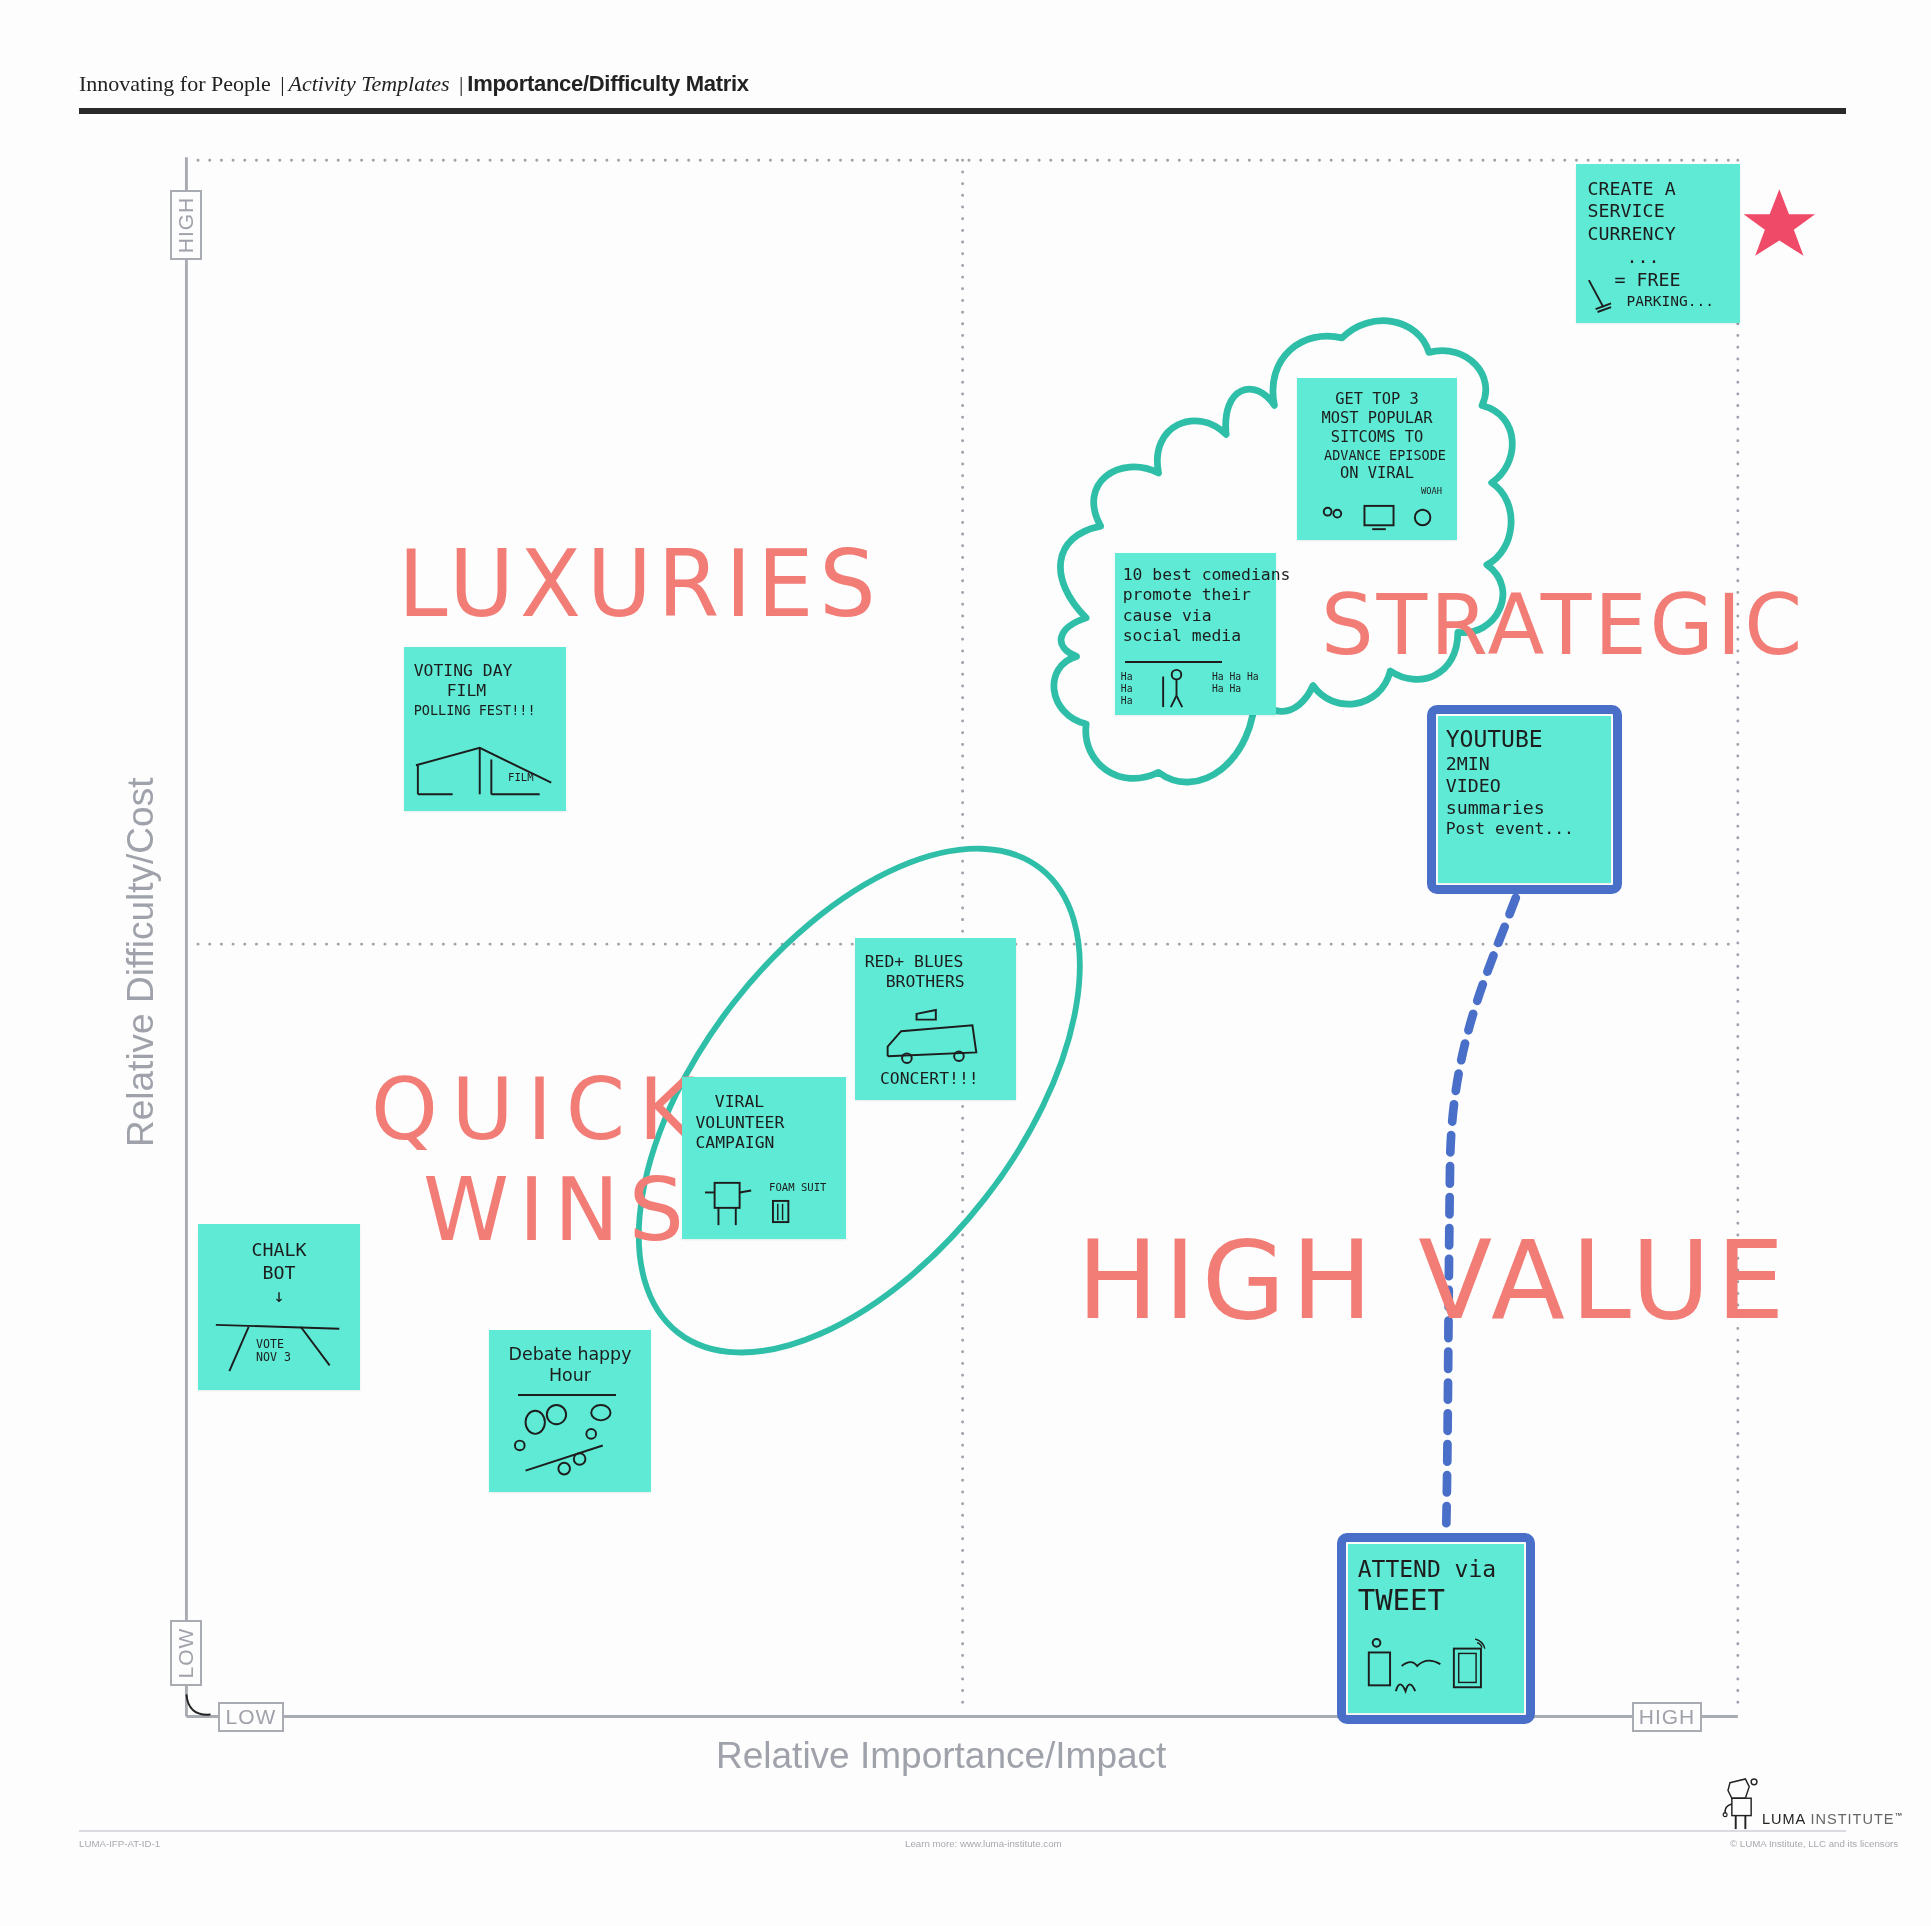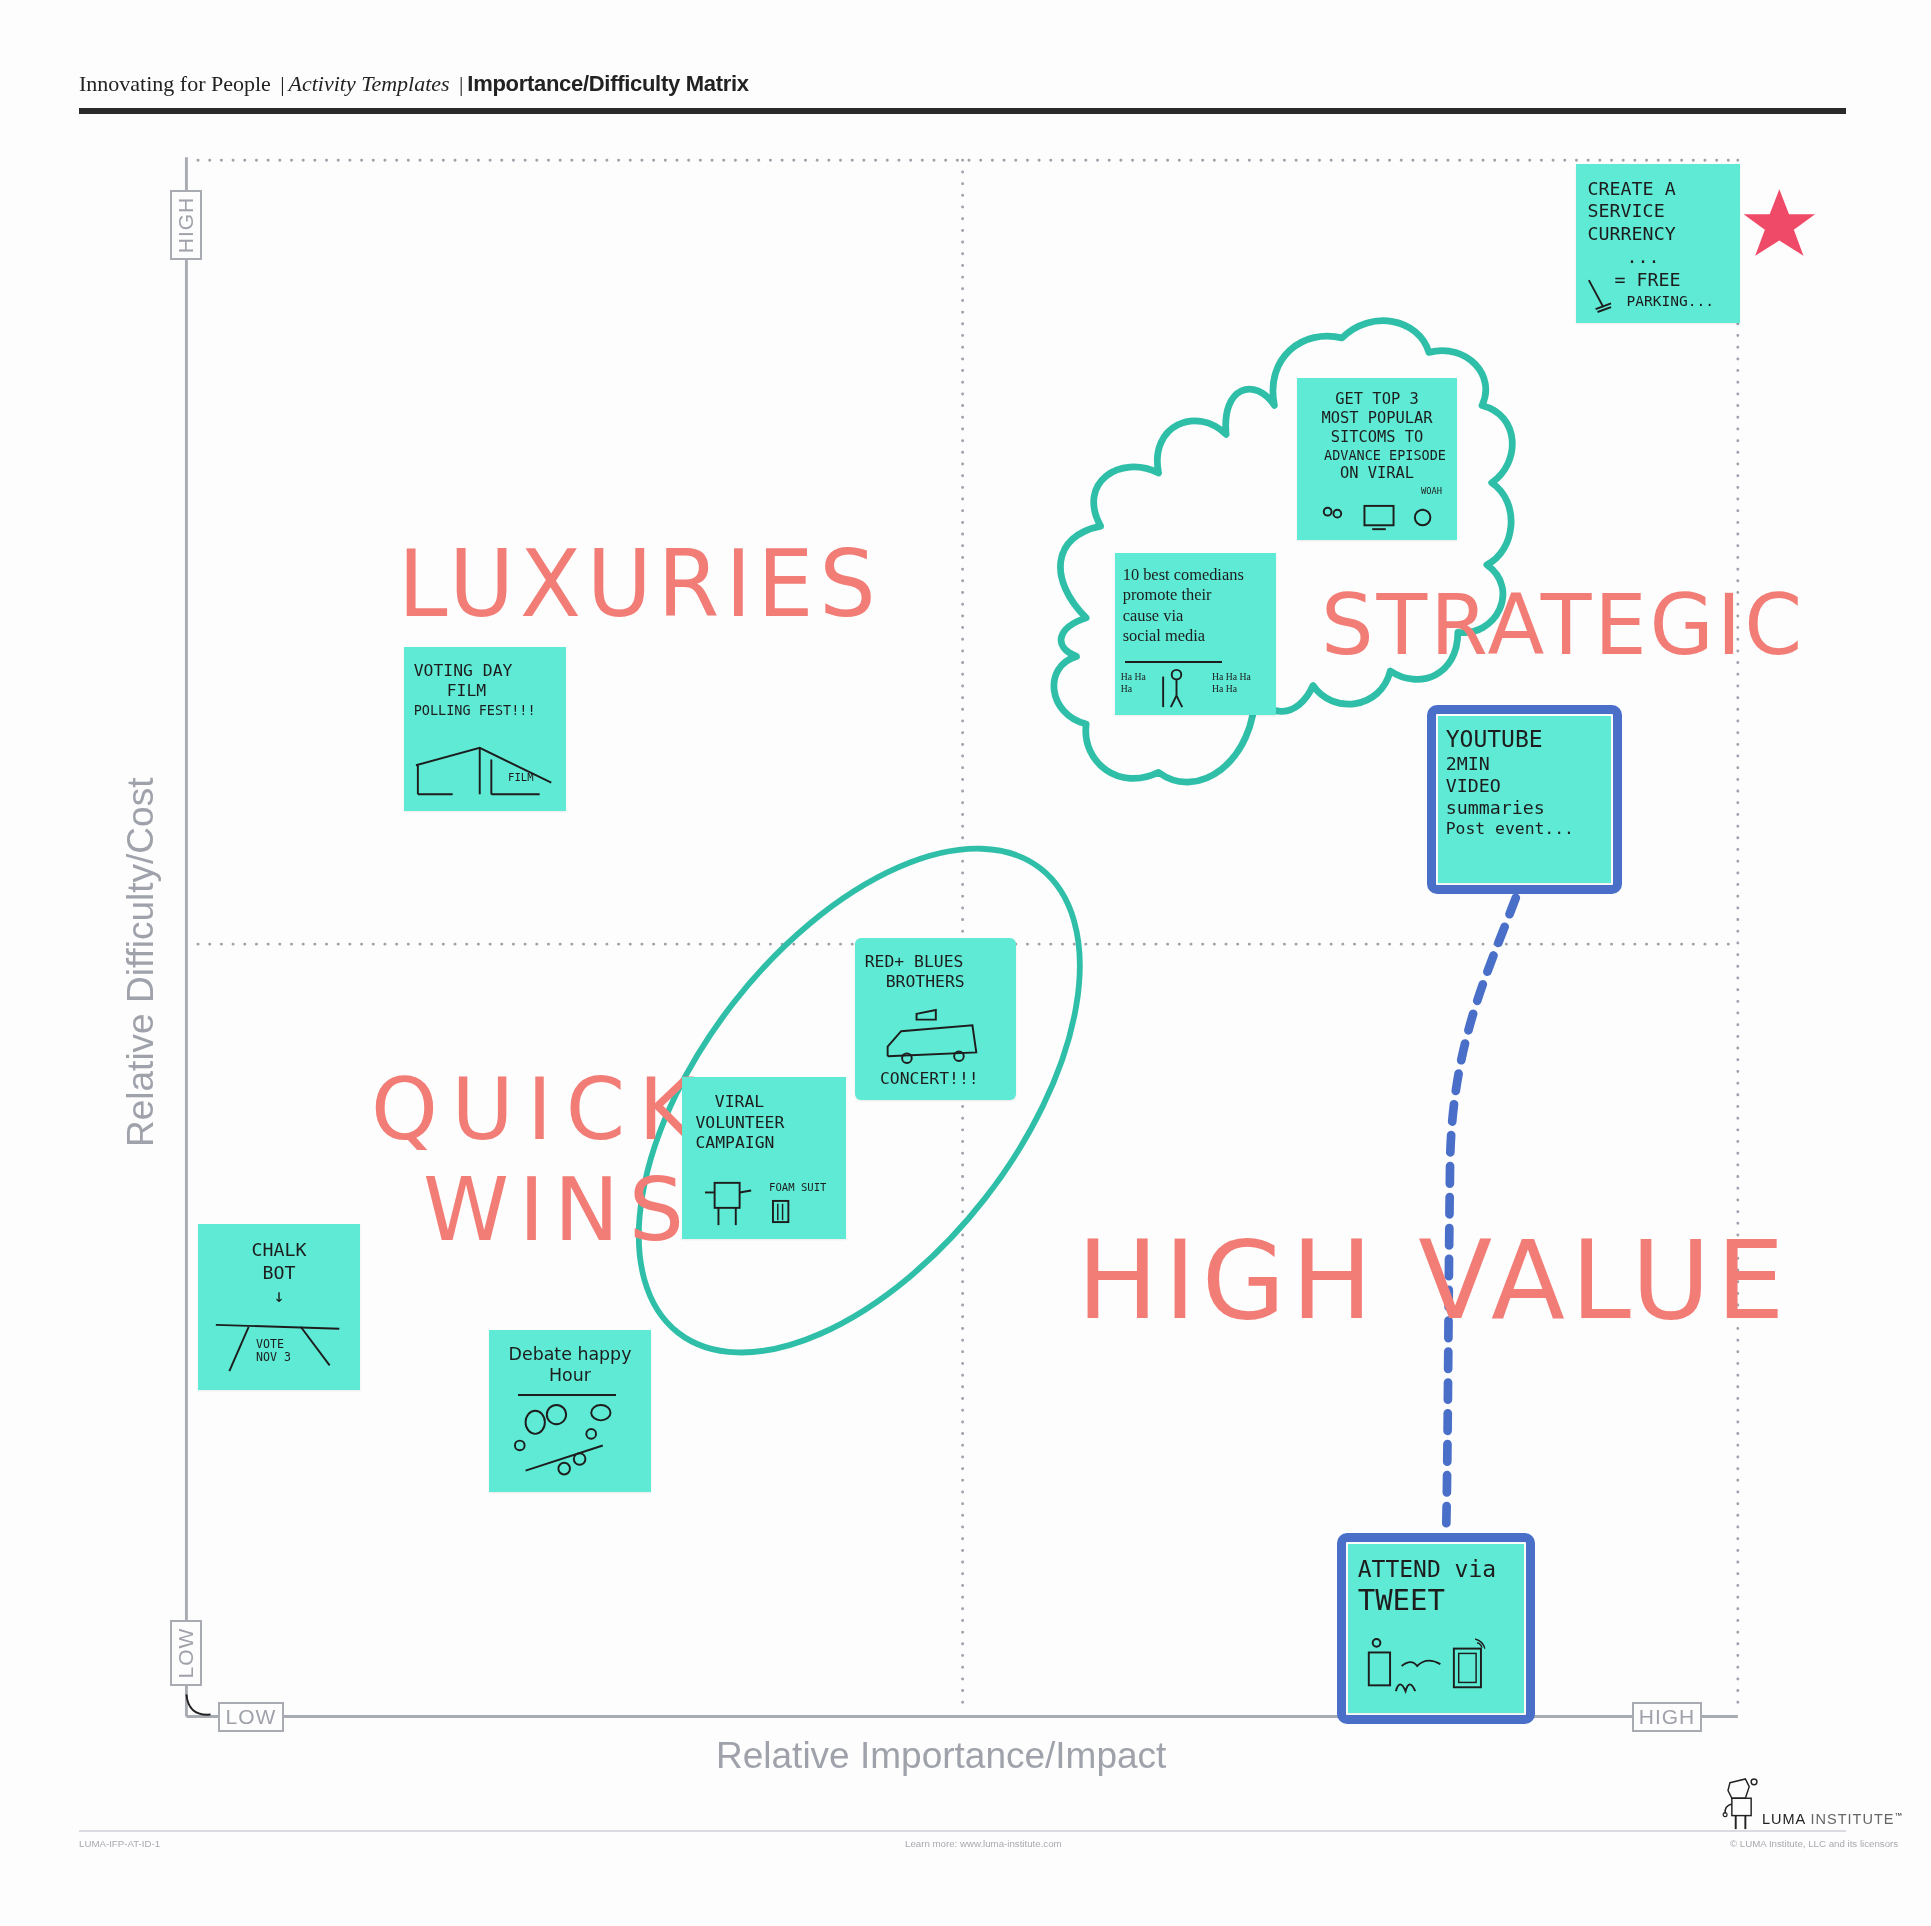--- a/index.html
+++ b/index.html
@@ -104,21 +104,21 @@
   <span class="abs" style="left:124px;top:108px;font-size:8.7px;">WOAH</span>
   <svg class="abs" style="left:19.3px;top:124px;" width="126" height="33" viewBox="0 0 130 34">
       <circle cx="12" cy="10" r="4" fill="none" stroke="#1d1d1d" stroke-width="2"></circle>
       <circle cx="22" cy="12" r="4" fill="none" stroke="#1d1d1d" stroke-width="2"></circle>
       <rect x="50" y="4" width="30" height="20" fill="none" stroke="#1d1d1d" stroke-width="2"></rect>
       <line x1="58" y1="28" x2="72" y2="28" stroke="#1d1d1d" stroke-width="2"></line>
       <circle cx="110" cy="16" r="8" fill="none" stroke="#1d1d1d" stroke-width="2"></circle>
     </svg>
 </div>
 
-<div class="abs sticky" style="left:1115px;top:553px;width:161px;height:162px;font-size:16.4px;padding:11.6px 7.7px;font-family:Liberation Serif, serif;">
+<div class="abs sticky" style="left:1115px;top:553px;width:161px;height:162px;font-size:16.4px;padding:11.6px 7.7px;">
   <span class="line">10 best comedians</span>
   <span class="line">promote their</span>
   <span class="line">cause via</span>
   <span class="line">social media</span>
   <div class="abs" style="left:9.7px;top:108px;width:97px;height:1.9px;background:#1d1d1d;"></div>
   <span class="abs" style="left:5.8px;top:118px;font-size:9.7px;width:29px;white-space:normal;">Ha Ha Ha</span>
   <svg class="abs" style="left:42px;top:114px;" width="39" height="42" viewBox="0 0 40 44">
       <circle cx="20" cy="8" r="5" fill="none" stroke="#1d1d1d" stroke-width="2"></circle>
       <line x1="20" y1="13" x2="20" y2="30" stroke="#1d1d1d" stroke-width="2"></line>
       <line x1="20" y1="30" x2="14" y2="42" stroke="#1d1d1d" stroke-width="2"></line>
@@ -145,21 +145,21 @@
   <svg class="abs" style="left:9.7px;top:97px;" width="145" height="58" viewBox="0 0 150 60">
       <path d="M2 22 L68 4 L142 40" fill="none" stroke="#1d1d1d" stroke-width="2"></path>
       <line x1="4" y1="22" x2="4" y2="52" stroke="#1d1d1d" stroke-width="2"></line>
       <line x1="68" y1="4" x2="68" y2="52" stroke="#1d1d1d" stroke-width="2"></line>
       <line x1="80" y1="16" x2="80" y2="52" stroke="#1d1d1d" stroke-width="2"></line>
       <path d="M4 52 L40 52 M80 52 L130 52" stroke="#1d1d1d" stroke-width="2"></path>
     </svg>
   <span class="abs" style="left:104px;top:124px;font-size:10.6px;">FILM</span>
 </div>
 
-<div class="abs sticky" style="left:855px;top:938px;width:161px;height:162px;font-size:16.4px;padding:13.5px 9.7px;border-radius:6px;">
+<div class="abs sticky" style="left:855px;top:938px;width:161px;height:162px;font-size:16.4px;padding:13.5px 9.7px;">
   <span class="line">RED+ BLUES</span>
   <span class="line" style="padding-left:21px;">BROTHERS</span>
   <svg class="abs" style="left:23px;top:68px;" width="106" height="60" viewBox="0 0 110 62">
       <path d="M40 8 L60 4 L60 14 L40 14 Z" fill="none" stroke="#1d1d1d" stroke-width="2"></path>
       <path d="M10 52 L10 42 L24 26 L98 20 L102 48 L10 52" fill="none" stroke="#1d1d1d" stroke-width="2"></path>
       <circle cx="30" cy="54" r="5" fill="none" stroke="#1d1d1d" stroke-width="2"></circle>
       <circle cx="84" cy="52" r="5" fill="none" stroke="#1d1d1d" stroke-width="2"></circle>
     </svg>
   <span class="abs" style="left:25px;top:131px;">CONCERT!!!</span>
 </div>

